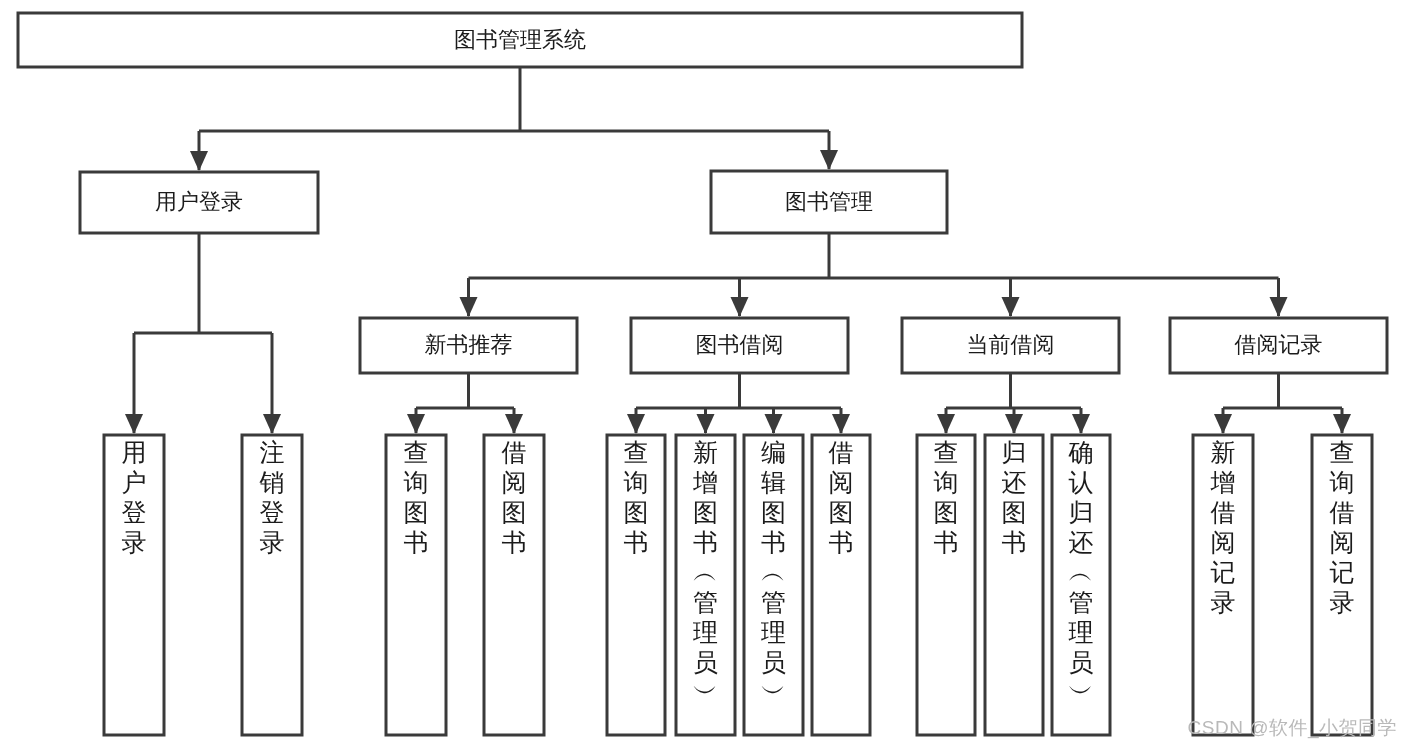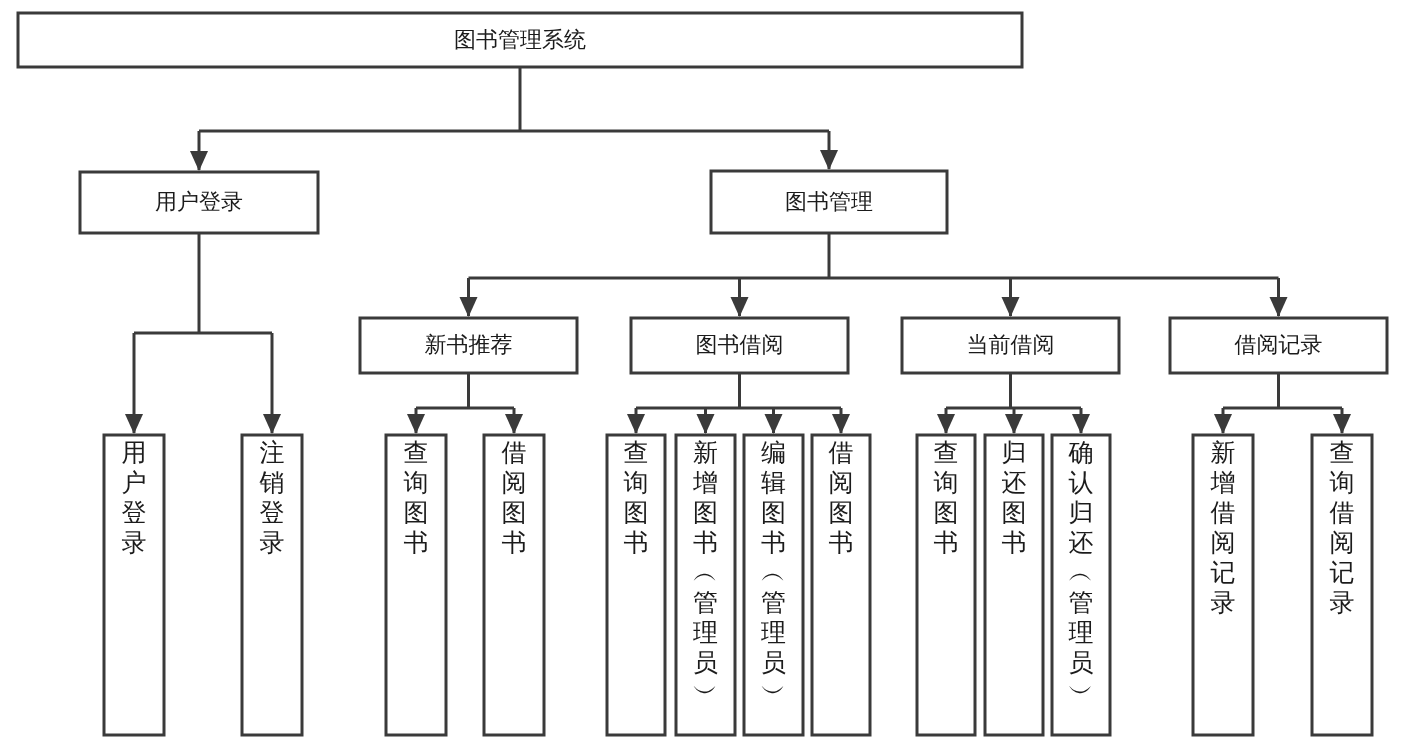--- a/index.html
+++ b/index.html
@@ -200,13 +200,14 @@
         <g>
           <rect x="1193" y="435" width="60" height="300" class="node-box"></rect>
           <text x="1223" y="461" class="leaf-label-v"><tspan x="1223" dy="0">新</tspan><tspan x="1223" dy="30">增</tspan><tspan x="1223" dy="30">借</tspan><tspan x="1223" dy="30">阅</tspan><tspan x="1223" dy="30">记</tspan><tspan x="1223" dy="30">录</tspan></text>
         </g>
         <g>
           <rect x="1312" y="435" width="60" height="300" class="node-box"></rect>
           <text x="1342" y="461" class="leaf-label-v"><tspan x="1342" dy="0">查</tspan><tspan x="1342" dy="30">询</tspan><tspan x="1342" dy="30">借</tspan><tspan x="1342" dy="30">阅</tspan><tspan x="1342" dy="30">记</tspan><tspan x="1342" dy="30">录</tspan></text>
         </g>
       </g>
   </svg>
+  <div class="watermark">CSDN @软件_小贺同学</div>
 </div>
 
 </body></html>

